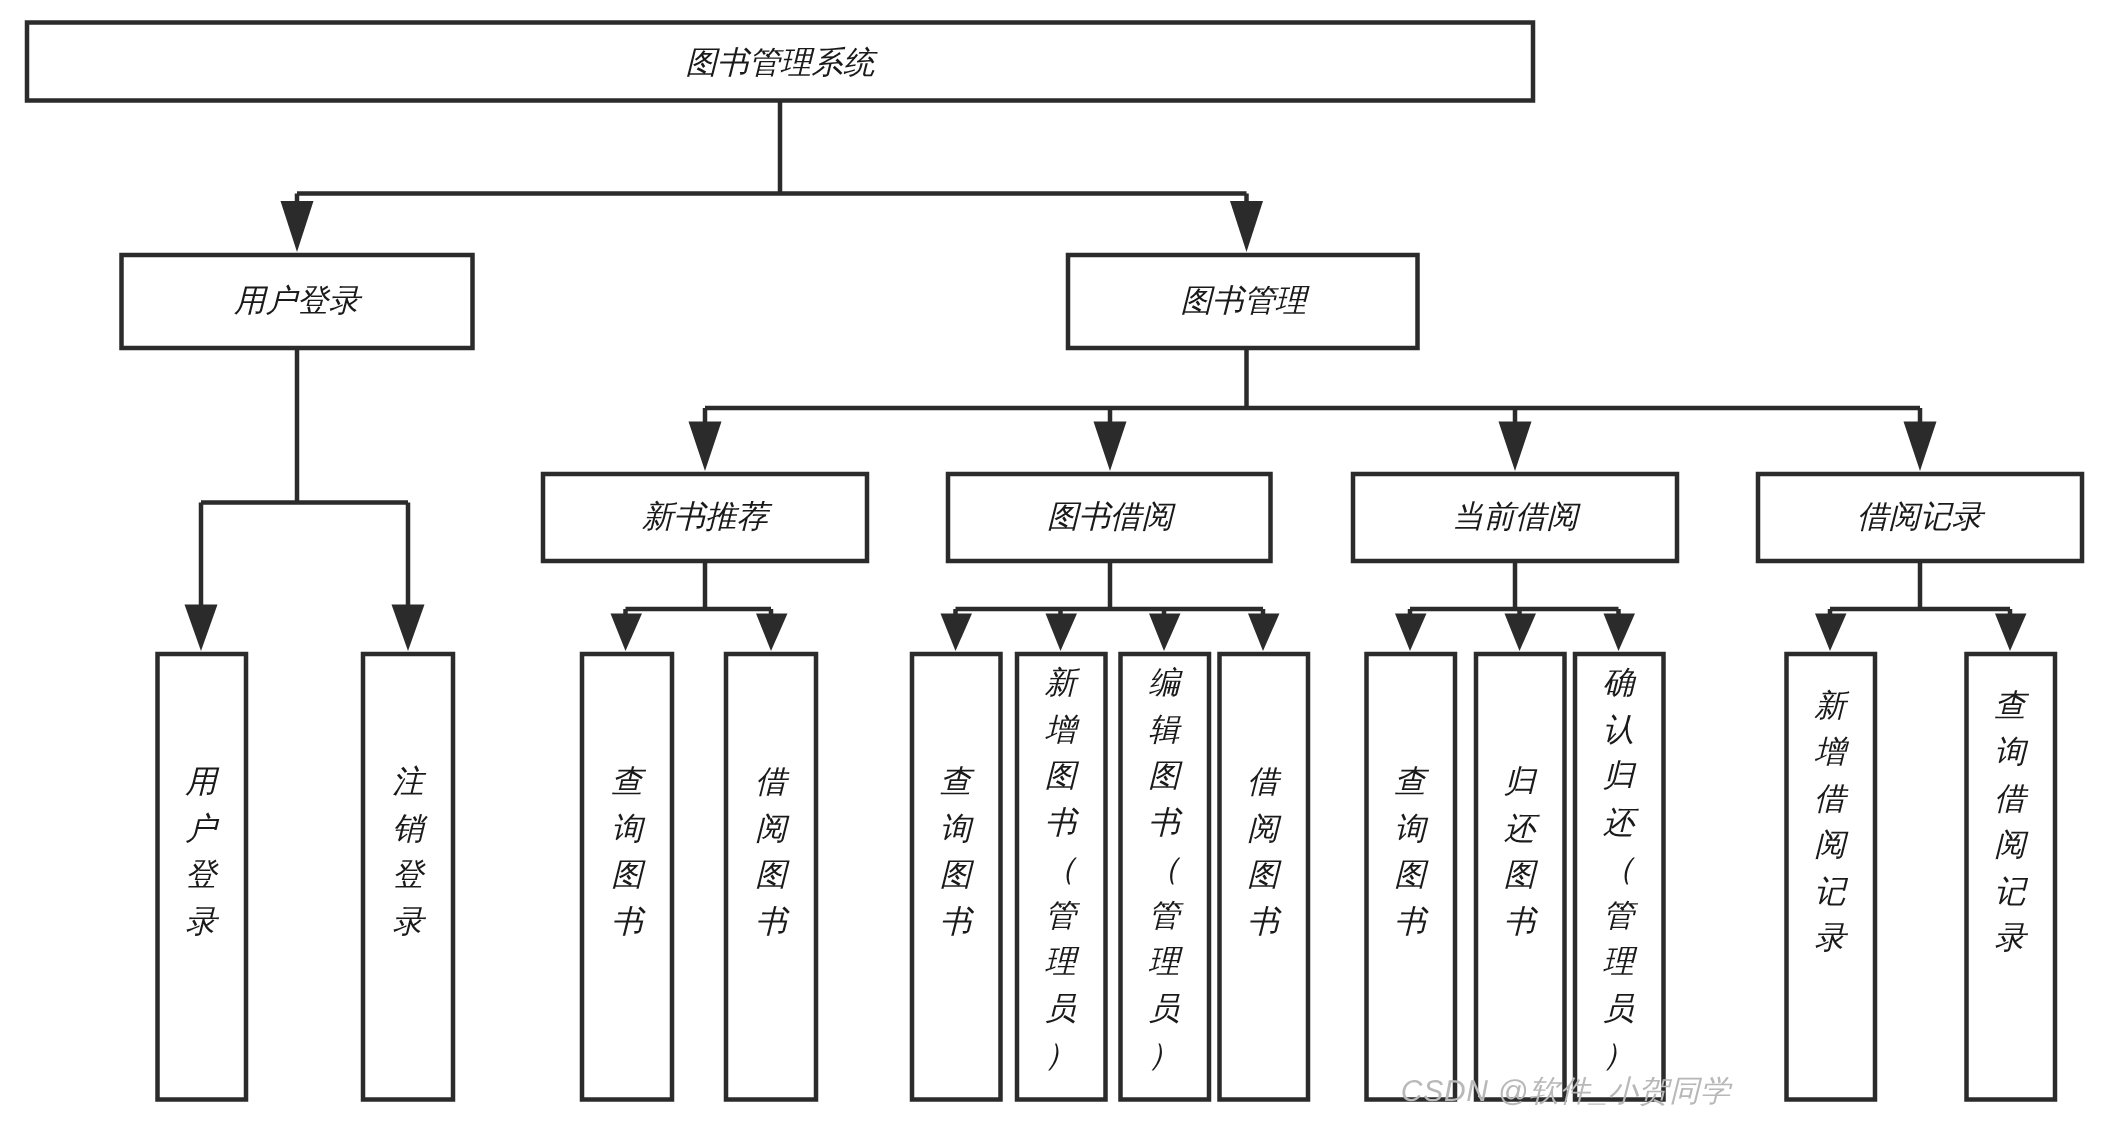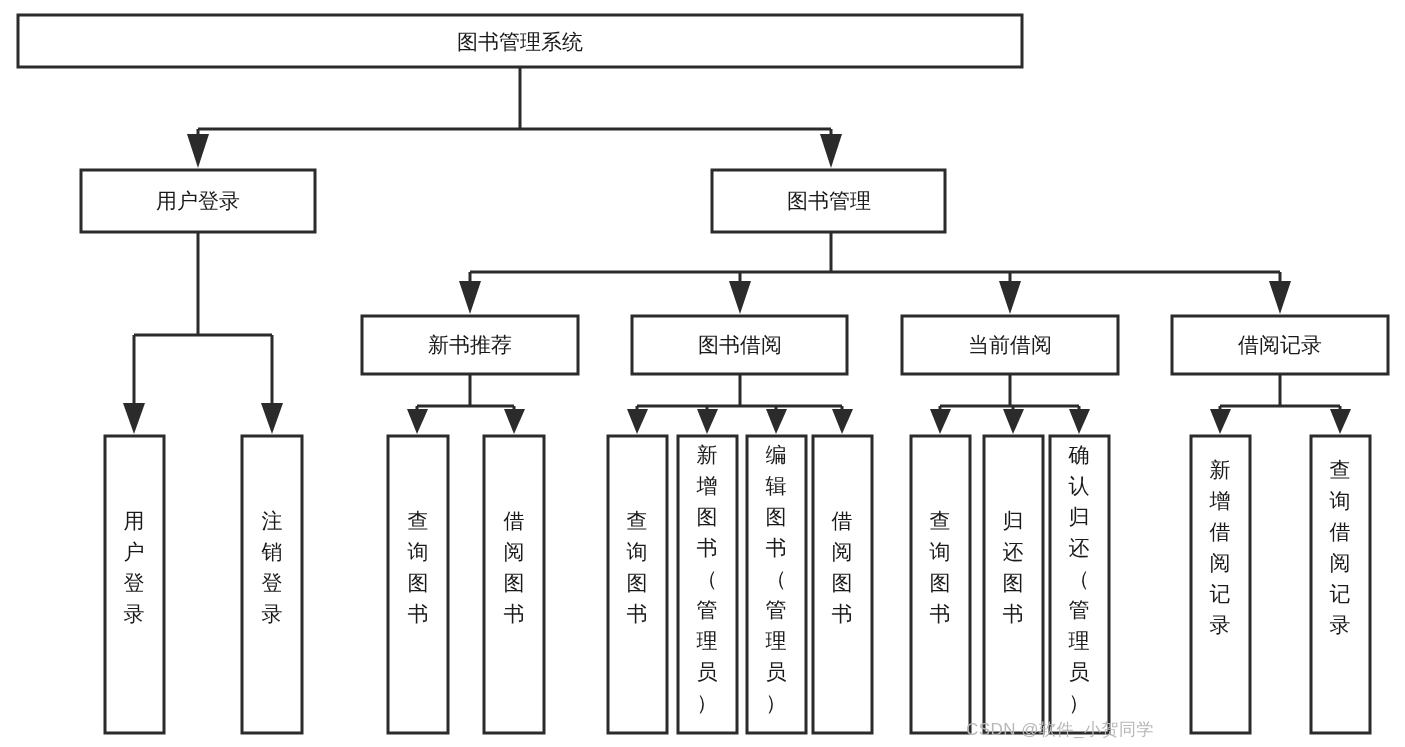--- a/index.html
+++ b/index.html
@@ -11,20 +11,21 @@
     width: 1405px;
     height: 747px;
     font-family: "Liberation Sans", "DejaVu Sans", sans-serif;
     overflow: hidden;
   }
   #diagram-root {
     position: relative;
     width: 1162px;
     height: 747px;
     background: #ffffff;
+    font-style: italic;
   }
   svg.flow {
     position: absolute;
     left: 0;
     top: 0;
     width: 1405px;
     height: 747px;
   }
   .node-rect {
     fill: #ffffff;
@@ -52,21 +53,21 @@
     font-family: "Liberation Sans", "DejaVu Sans", sans-serif;
     font-size: 21px;
     fill: #1a1a1a;
     text-anchor: middle;
   }
   .watermark {
     position: absolute;
     right: 8px;
     bottom: 6px;
     font-family: "Liberation Sans", "DejaVu Sans", sans-serif;
-    font-size: 17px;
+    font-size: 20px;
     color: #b8b8b8;
     letter-spacing: 0.5px;
     white-space: nowrap;
     pointer-events: none;
     margin-left: 13px;
   }
 </style>
 </head>
 <body>
 

